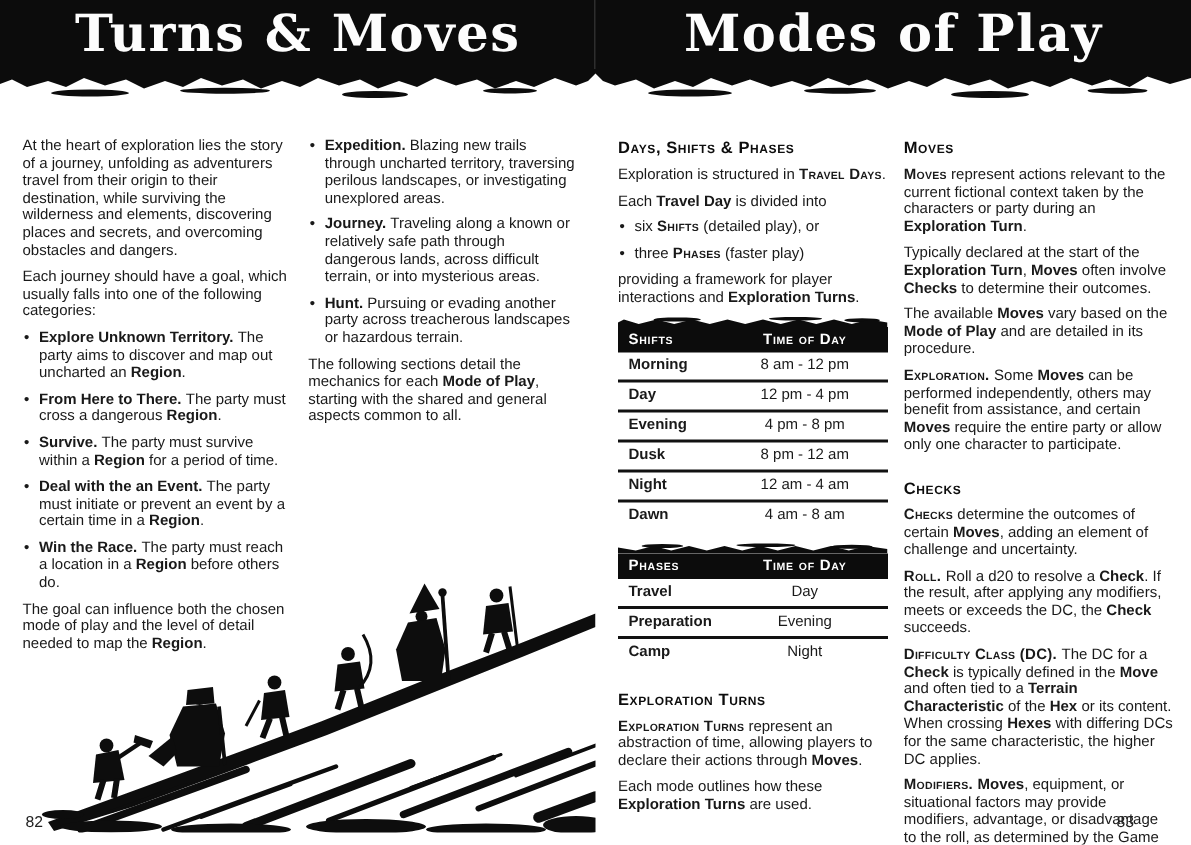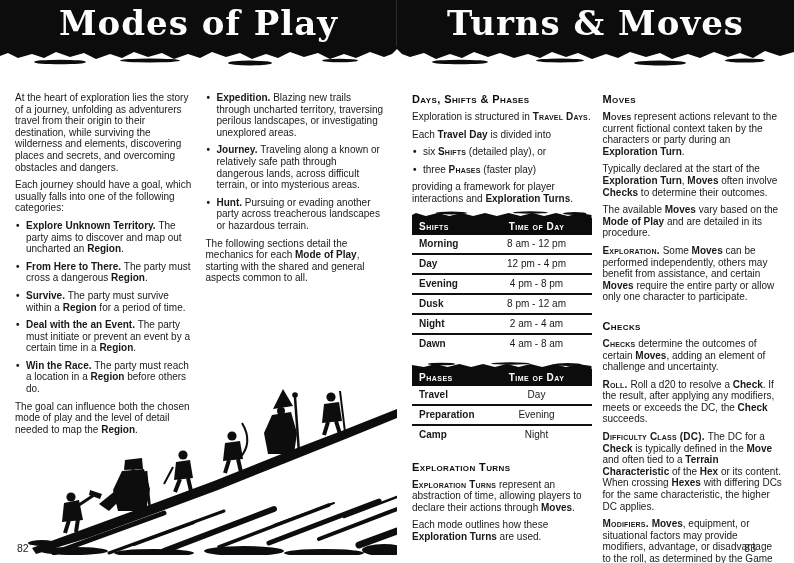--- a/index.html
+++ b/index.html
@@ -62,22 +62,22 @@
   .pagenum{position:absolute;bottom:9px;font-size:10.5px;color:#222;}
   .page.left .pagenum{left:17px;}
   .page.right .pagenum{right:38px;}
   .art{position:absolute;left:14px;top:313px;width:383px;height:170px;z-index:1;}
   .art *{shape-rendering:auto;}
 </style>
 </head>
 <body>
 
 <header class="band">
+  <h1>Turns &amp; Moves</h1>
   <h1>Modes of Play</h1>
-  <h1>Turns &amp; Moves</h1>
   <div class="gutter-line"></div>
 </header>
 
 <svg class="tear" viewBox="0 0 794 22" preserveAspectRatio="none">
   <path fill="#0c0c0c" d="M0,0 H794 V6 L780,10 L765,5 L753,12 L740,7 L728,11 L714,6 L700,12 L688,8 L672,13 L660,7 L646,11 L630,6 L618,12 L606,8 L592,13 L578,7 L566,11 L552,6 L540,12 L528,8 L514,12 L500,7 L488,11 L474,6 L462,12 L450,8 L436,13 L424,7 L410,11 L402,8 L397,3 L392,8 L384,11 L370,6 L356,12 L344,8 L330,13 L318,7 L304,11 L290,6 L278,12 L266,8 L252,13 L240,7 L226,11 L212,6 L200,12 L188,8 L174,13 L162,7 L148,11 L134,6 L122,12 L110,8 L96,13 L84,7 L70,11 L56,6 L44,12 L32,8 L18,12 L8,7 L0,10 Z"></path>
   <g fill="#0c0c0c">
     <ellipse cx="60" cy="16" rx="26" ry="2.3"></ellipse>
     <ellipse cx="150" cy="14.5" rx="30" ry="2"></ellipse>
     <ellipse cx="250" cy="17" rx="22" ry="2.4"></ellipse>
     <ellipse cx="340" cy="14.5" rx="18" ry="1.8"></ellipse>
@@ -219,21 +219,21 @@
         <div class="trow">
             <span class="c1">Evening</span>
             <span class="c2">4 pm - 8 pm</span>
           </div>
         <div class="trow">
             <span class="c1">Dusk</span>
             <span class="c2">8 pm - 12 am</span>
           </div>
         <div class="trow">
             <span class="c1">Night</span>
-            <span class="c2">2 am - 4 am</span>
+            <span class="c2">12 am - 4 am</span>
           </div>
         <div class="trow">
             <span class="c1">Dawn</span>
             <span class="c2">4 am - 8 am</span>
           </div>
       </div>
 
       <div class="tbl">
         <svg class="torn" viewBox="0 0 182 7" preserveAspectRatio="none">
           <g fill="#0c0c0c">

